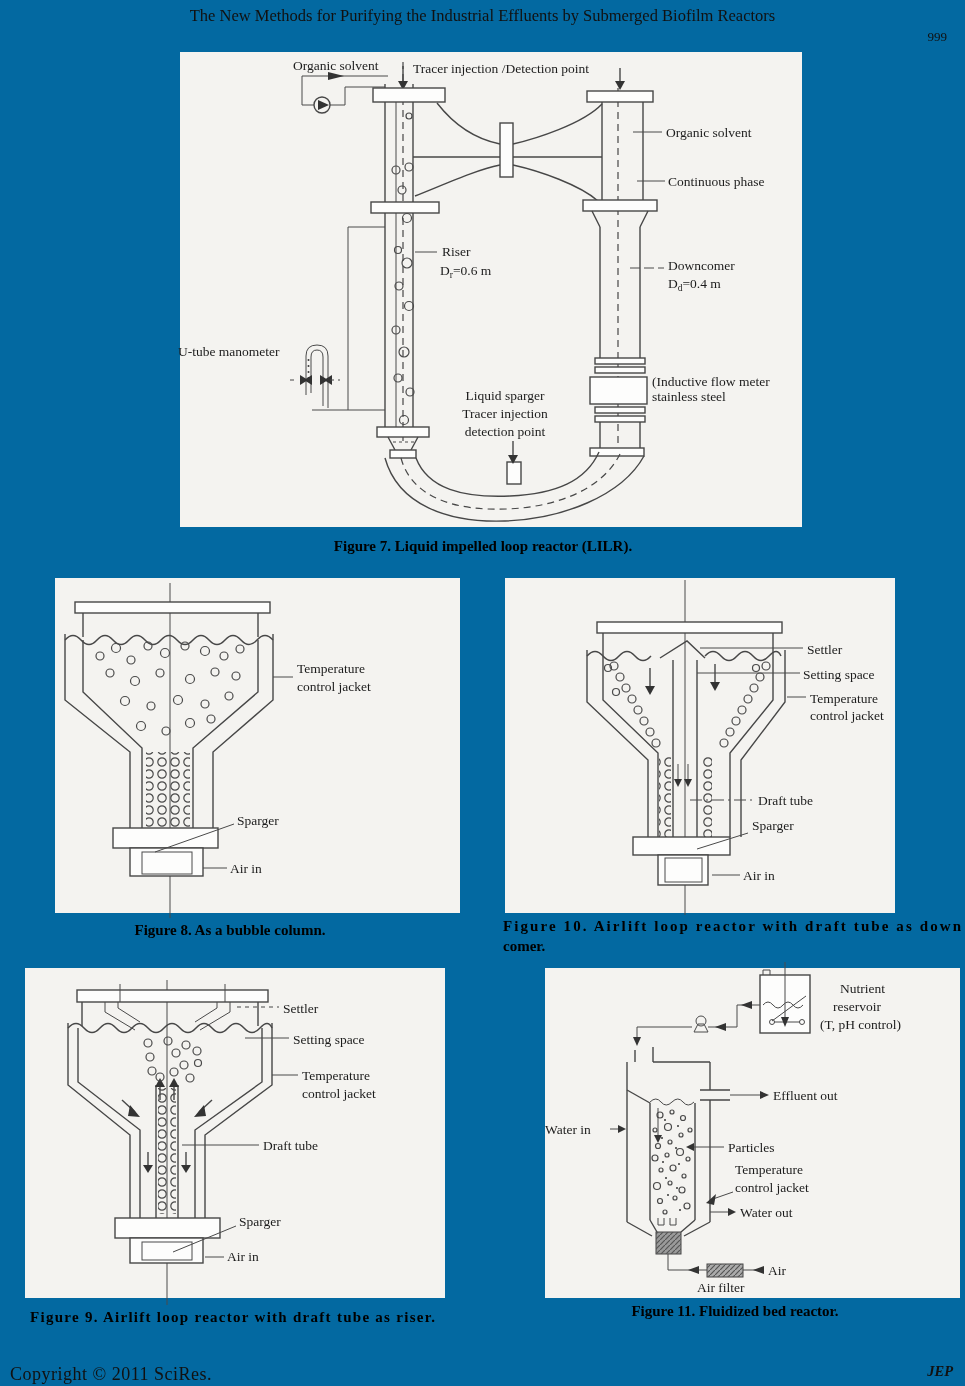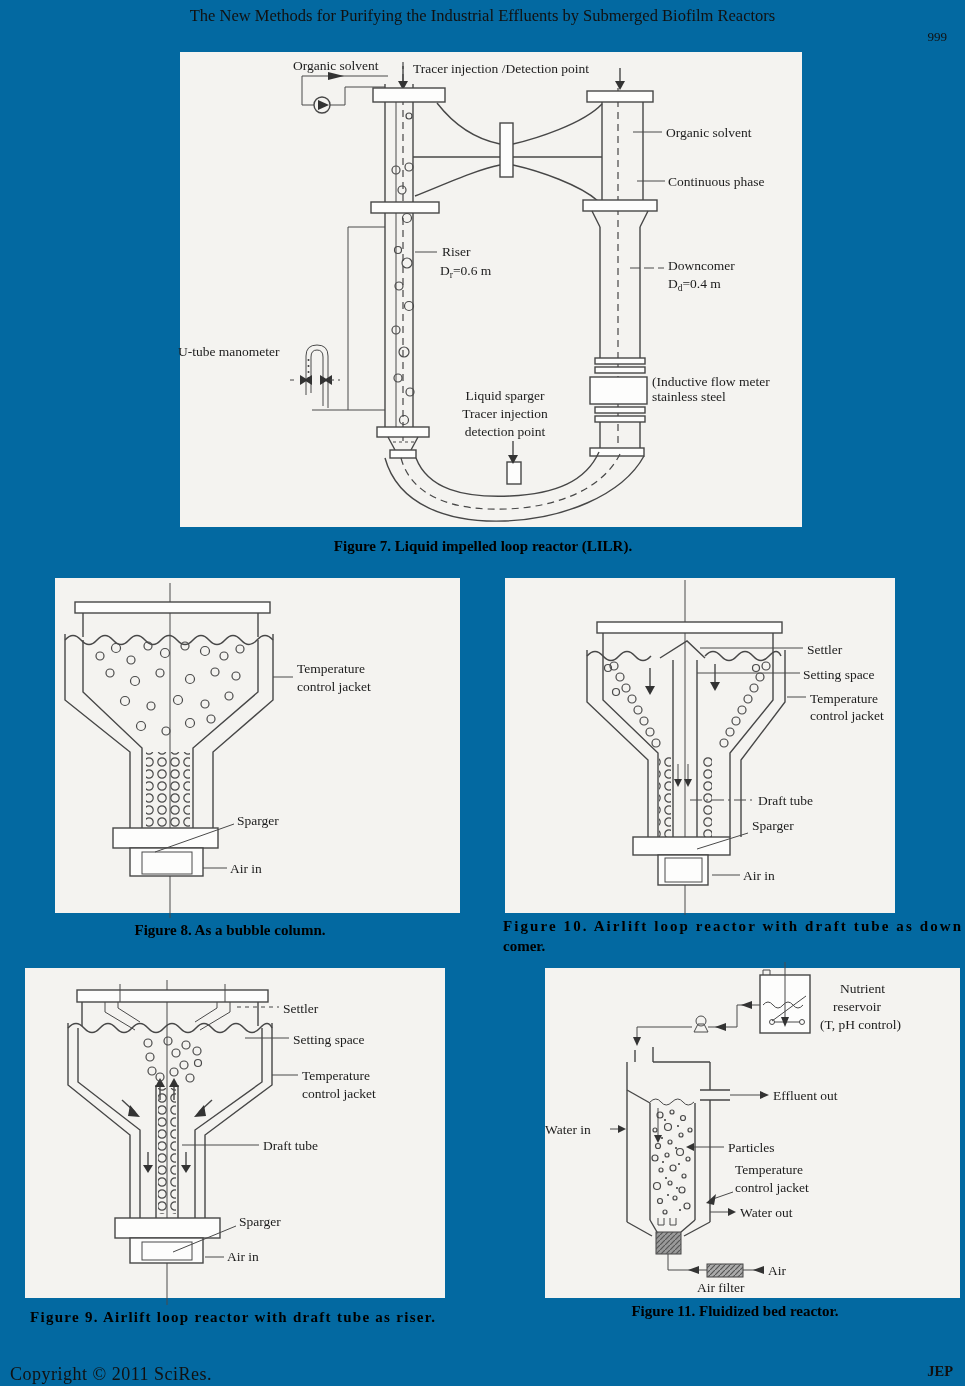--- a/index.html
+++ b/index.html
@@ -1,20 +1,20 @@
 <!DOCTYPE html>
 <html><head>
 <meta charset="utf-8">
 <style>
   html,body{margin:0;padding:0;background:#ffffff;}
   #page{position:relative;width:965px;height:1386px;background:#0369a1;font-family:"Liberation Serif",serif;overflow:hidden;}
   .hdr{position:absolute;top:6px;left:0;width:965px;text-align:center;font-size:16.5px;color:#111;}
   .hdr-num{position:absolute;top:6px;right:18px;font-size:13px;color:#111;margin-top:23px;}
   .ftr{position:absolute;top:1364px;left:10px;font-size:18px;color:#111;letter-spacing:.5px;}
-  .ftr-j{position:absolute;top:1363px;right:12px;font-size:14.5px;font-weight:bold;color:#111;}
+  .ftr-j{position:absolute;top:1363px;right:12px;font-size:14.5px;font-weight:bold;font-style:italic;color:#111;}
   svg{position:absolute;top:0;left:0;}
   .ln{stroke:#474747;stroke-width:1.4;fill:none;}
   .thin{stroke:#4a4a4a;stroke-width:1;fill:none;}
   .dash{stroke:#474747;stroke-width:1.2;fill:none;stroke-dasharray:7,5;}
   .ddash{stroke:#474747;stroke-width:1;fill:none;stroke-dasharray:4,4;}
   .wh{fill:#fdfdfc;stroke:#474747;stroke-width:1.4;}
   .ah{fill:#333;stroke:none;}
   .lbl{font-family:"Liberation Serif",serif;font-size:13.5px;fill:#1c1c1c;}
   .lblm{font-family:"Liberation Serif",serif;font-size:13.5px;fill:#1c1c1c;text-anchor:middle;}
   .sub{font-size:9.5px;}

